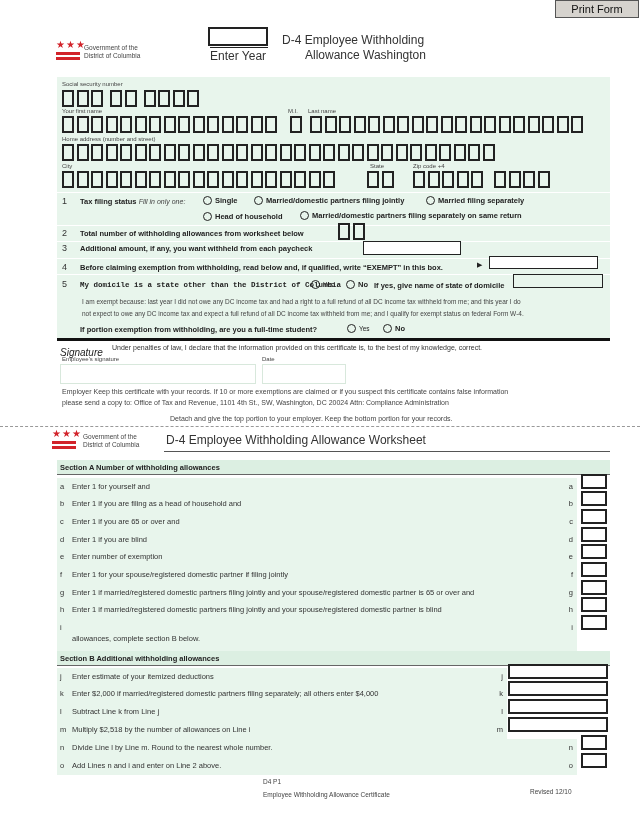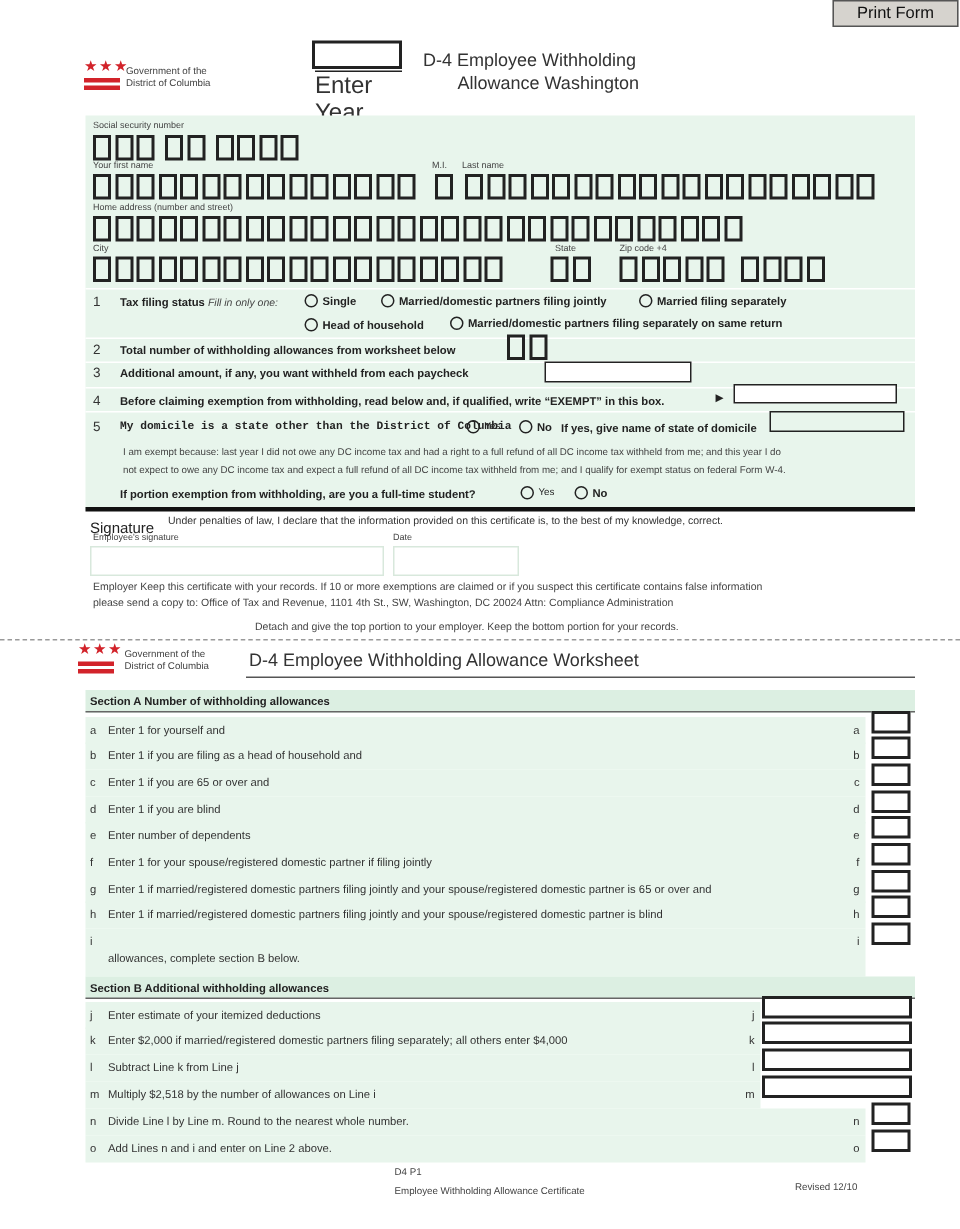--- a/index.html
+++ b/index.html
@@ -4,39 +4,39 @@
 <style>
   * { box-sizing: border-box; margin: 0; padding: 0; }
   body { width: 640px; height: 819px; background: #ffffff; font-family: "Liberation Sans", sans-serif; color: #222; position: relative; overflow: hidden; }
   .abs { position: absolute; }
   .print-btn { left: 555px; top: 0; width: 84px; height: 18px; background: #d6d3ce; border: 1px solid #555; font-size: 11px; text-align: center; line-height: 16px; color: #111; cursor: pointer; }
   .logo { width: 110px; height: 26px; }
   .logo .stars { position: absolute; left: 0; top: 0; color: #d2232a; font-size: 10px; letter-spacing: 1px; line-height: 10px; }
   .logo .bar { position: absolute; left: 0; width: 24px; height: 3px; background: #d2232a; }
   .logo .gov { position: absolute; left: 28px; top: 4px; font-size: 6.5px; line-height: 8px; color: #444; width: 80px; }
   .year-box { left: 208px; top: 27px; width: 60px; height: 19px; border: 2px solid #222; }
-  .year-label { left: 210px; top: 47px; font-size: 16px; color: #333; border-top: 1px solid #222; width: 58px; padding-top: 1px; }
+  .year-label { left: 210px; top: 47px; font-size: 12px; color: #333; border-top: 1px solid #222; width: 58px; padding-top: 1px; }
   .title1 { left: 282px; top: 33px; font-size: 12px; color: #333; }
   .title2 { left: 305px; top: 48px; font-size: 12px; color: #333; }
   .green { background: #e8f5ec; }
   .top-panel { left: 57px; top: 77px; width: 553px; height: 263px; }
   .lbl { font-size: 6px; color: #444; position: absolute; }
   .boxes { position: absolute; display: flex; }
   .cb { width: 12px; height: 17px; border: 2px solid #222; margin-right: 2.5px; background: transparent; }
   .cb.gap { margin-right: 7px; }
   .row-line { position: absolute; left: 57px; width: 553px; border-top: 1px solid #fff; }
   .num { position: absolute; font-size: 9px; color: #333; }
   .bold { font-weight: bold; font-size: 7.5px; color: #222; position: absolute; white-space: nowrap; }
   .ital { font-style: italic; font-weight: normal; font-size: 7px; color: #444; }
   .radio { display: inline-block; width: 9px; height: 9px; border: 1.5px solid #222; border-radius: 50%; vertical-align: middle; margin-right: 3px; }
   .opt { position: absolute; font-weight: bold; font-size: 7.5px; white-space: nowrap; display: flex; align-items: center; }
   .inbox { position: absolute; border: 1.5px solid #222; background: #fff; }
   .small { font-size: 6.5px; color: #444; position: absolute; line-height: 12px; }
   .thick { left: 57px; top: 338px; width: 553px; height: 3px; background: #111; }
-  .sig-title { left: 60px; top: 347px; font-size: 10px; color: #222; }
+  .sig-title { left: 60px; top: 347px; font-size: 10px; color: #222; font-style: italic; }
   .sig-text { left: 112px; top: 344px; font-size: 7px; color: #333; }
   .sig-box { border: 1px solid #d8e8dc; background: #fff; position: absolute; }
   .detach { left: 0; top: 426px; width: 640px; border-top: 1px dashed #999; }
   .ws-title { left: 166px; top: 433px; font-size: 12px; color: #333; }
   .ws-rule { left: 164px; top: 451px; width: 446px; border-top: 1px solid #555; }
   .sect { position: absolute; left: 57px; width: 553px; height: 15px; background: #dcefe2; border-bottom: 1px solid #666; font-weight: bold; font-size: 7.5px; padding: 3px 3px; }
   .wrow { position: absolute; left: 57px; width: 520px; height: 17.5px; font-size: 7.5px; color: #333; display: flex; align-items: center; }
   .wrow .l { width: 15px; padding-left: 3px; }
   .wrow .r { position: absolute; right: 4px; }
   .wbox { position: absolute; border: 2px solid #222; background: #fff; }
@@ -312,21 +312,21 @@
     </div>
     <div class="wbox" style="left: 581px; top: 509px; width: 26px; height: 15px;"></div>
     <div class="wrow green" style="top: 531px;">
       <span class="l">d</span>
       <span>Enter 1 if you are blind</span>
       <span class="r">d</span>
     </div>
     <div class="wbox" style="left: 581px; top: 527px; width: 26px; height: 15px;"></div>
     <div class="wrow green" style="top: 548px;">
       <span class="l">e</span>
-      <span>Enter number of dependents</span>
+      <span>Enter number of exemption</span>
       <span class="r">e</span>
     </div>
     <div class="wbox" style="left: 581px; top: 544px; width: 26px; height: 15px;"></div>
     <div class="wrow green" style="top: 566px;">
       <span class="l">f</span>
       <span>Enter 1 for your spouse/registered domestic partner if filing jointly</span>
       <span class="r">f</span>
     </div>
     <div class="wbox" style="left: 581px; top: 562px; width: 26px; height: 15px;"></div>
     <div class="wrow green" style="top: 584px;">

